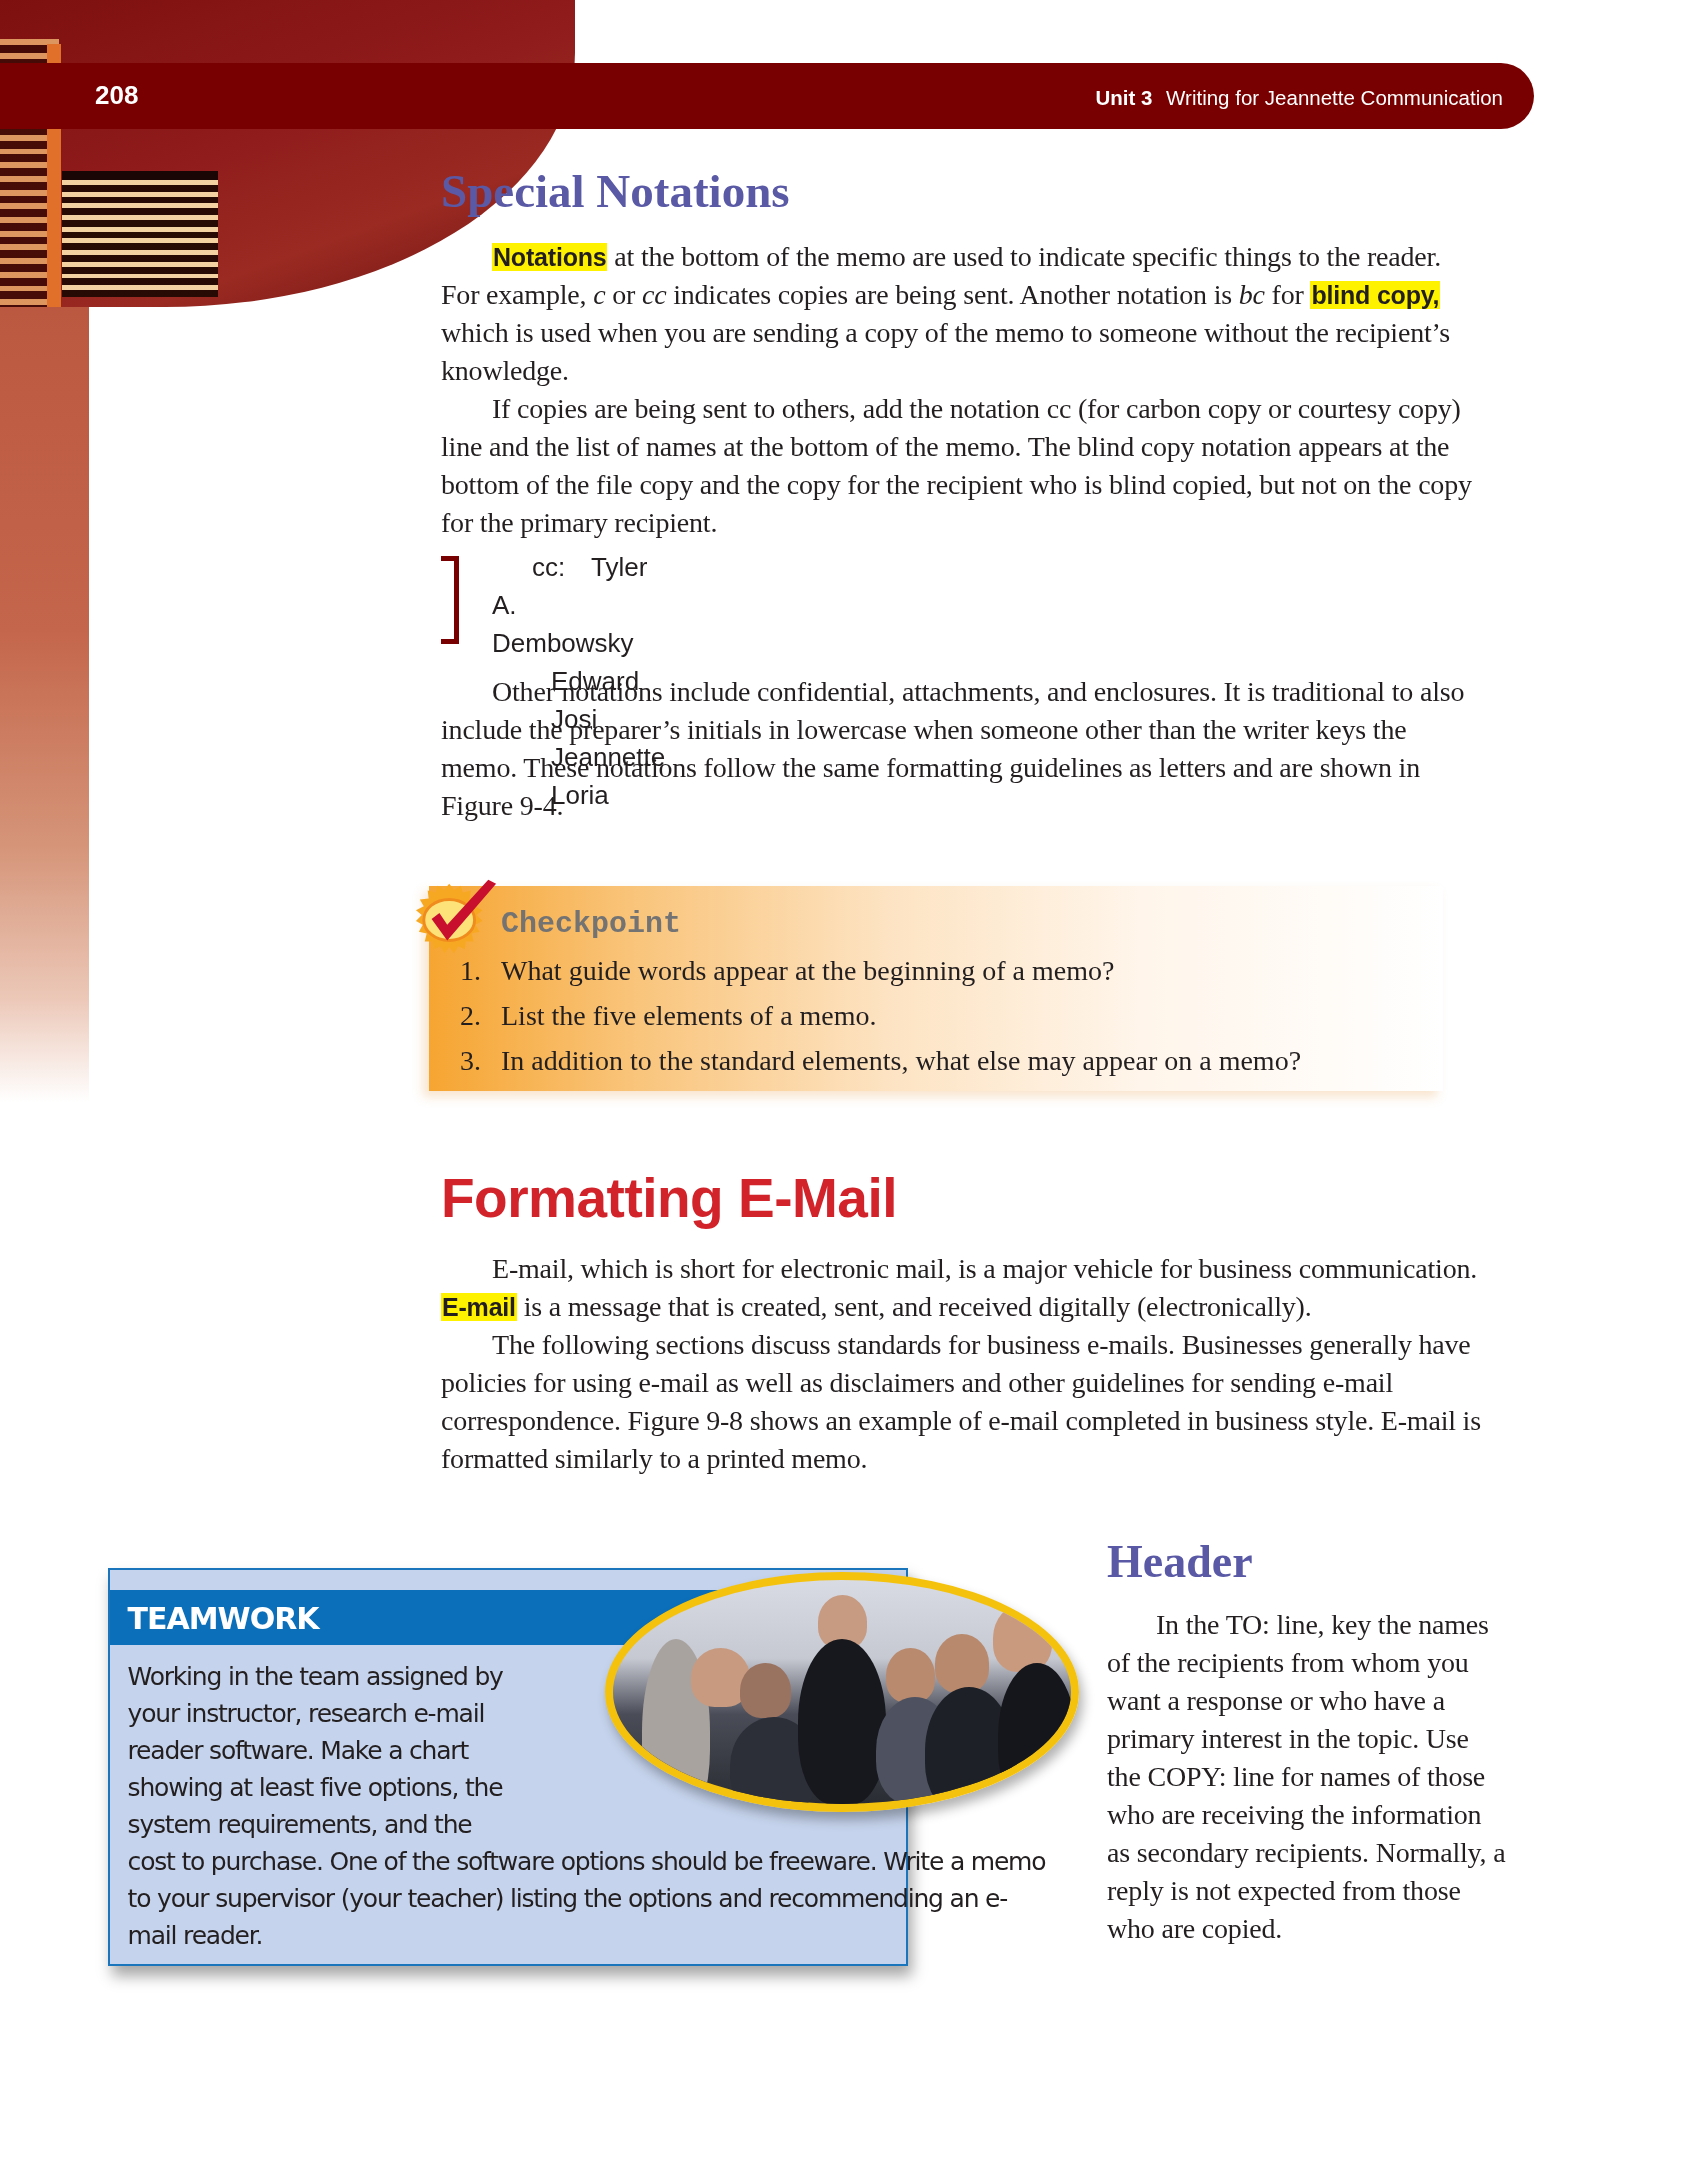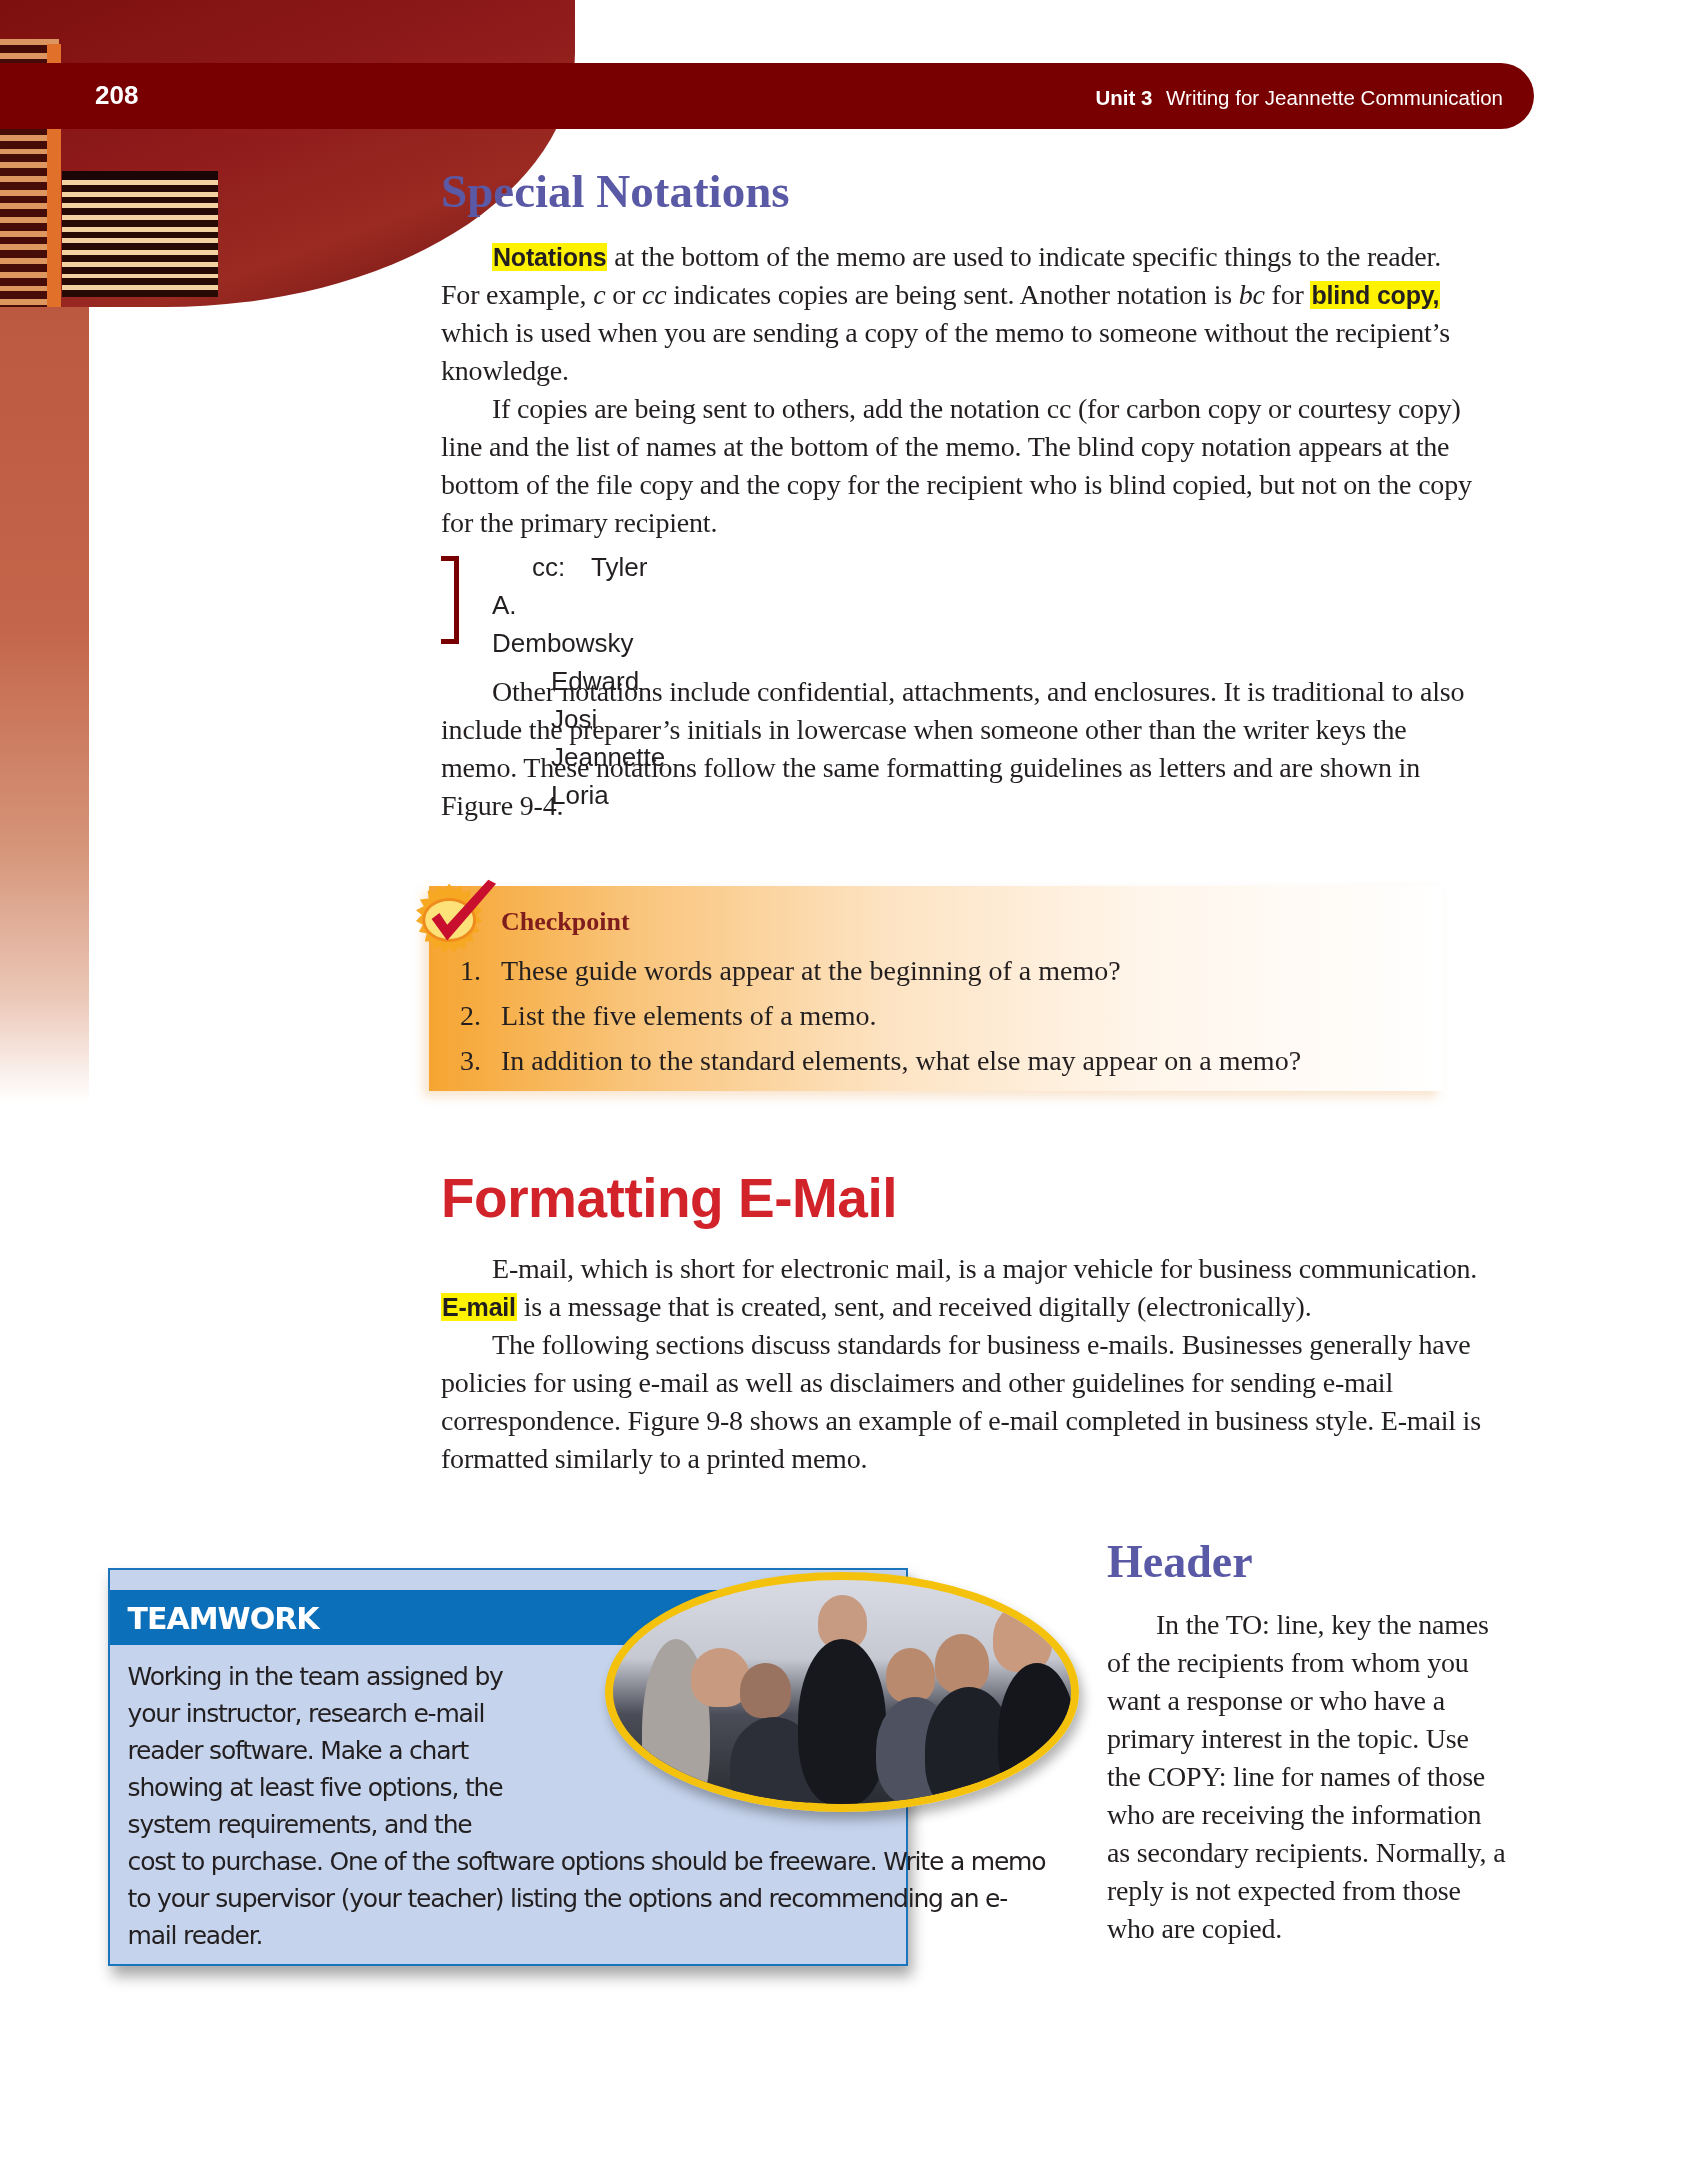--- a/index.html
+++ b/index.html
@@ -88,21 +88,21 @@
 
   
   .checkpoint {
     position: absolute; left: 429px; top: 886px; width: 1014px; height: 205px;
     background: linear-gradient(to right, #f6a531 0%, #f9c47a 20%, #fde3c2 45%, #fff5ea 70%, #ffffff 100%);
     box-shadow: -5.9px 5.9px 9.8px rgba(230,150,60,0.25);
   }
   .cp-badge { position: absolute; left: 408px; top: 874px; width: 98px; height: 86px; }
   .cp-title {
     position: absolute; left: 501px; top: 907px;
-    font-family: Liberation Serif, serif; font-weight: bold; font-size: 26px; color: #7f1d1d;
+    font-family: Liberation Mono, monospace; font-weight: bold; font-size: 30px; color: #737373;
   }
   .cp-list { position: absolute; left: 460px; top: 948px; margin: 0; padding: 0; list-style: none; }
   .cp-list li { font-size: 28px; line-height: 45px; white-space: nowrap; }
   .cp-list .num { display: inline-block; width: 41px; }
 
   
   .sans-head {
     position: absolute; left: 441px; top: 1166px; margin: 0;
     font-family: "Liberation Sans", sans-serif; font-weight: bold; font-size: 55px;
     color: #d2232a; letter-spacing: -0.5px;
@@ -181,21 +181,21 @@
 <div class="checkpoint"></div>
 <svg class="cp-badge" viewBox="0 0 100 88">
   <g transform="translate(42,50)">
     <polygon fill="#f7a823" points="0,-40 5,-34 12,-38 14,-31 22,-33 21,-25 30,-24 26,-17 34,-13 28,-8 34,-2 27,2 31,9 23,11 25,19 17,19 16,27 9,24 5,31 0,25 -5,31 -9,24 -16,27 -17,19 -25,19 -23,11 -31,9 -27,2 -34,-2 -28,-8 -34,-13 -26,-17 -30,-24 -21,-25 -22,-33 -14,-31 -12,-38 -5,-34"></polygon>
     <ellipse cx="0" cy="-3" rx="26" ry="21" fill="#fde27a" stroke="#f08c1e" stroke-width="3"></ellipse>
   </g>
   <path d="M24 46 L40 68 L90 10 L82 6 L40 52 L32 40 Z" fill="#c8102e"></path>
 </svg>
 <div class="cp-title">Checkpoint</div>
 <ol class="cp-list">
-  <li><span class="num">1.</span><span>These guide words appear at the beginning of a memo?</span></li>
+  <li><span class="num">1.</span><span>What guide words appear at the beginning of a memo?</span></li>
   <li><span class="num">2.</span><span>List the five elements of a memo.</span></li>
   <li><span class="num">3.</span><span>In addition to the standard elements, what else may appear on a memo?</span></li>
 </ol>
 
 <h2 class="sans-head">Formatting E-Mail</h2>
 <div class="content" style="top:1250px; width:1063px;">
   <p class="body"><span>E-mail, which is short for electronic mail, is a major vehicle for business communication. </span><span class="hl">E-mail</span><span> is a message that is created, sent, and received digitally (electronically).</span></p>
   <p class="body">The following sections discuss standards for business e-mails. Businesses generally have policies for using e-mail as well as disclaimers and other guidelines for sending e-mail correspondence. Figure 9-8 shows an example of e-mail completed in business style. E-mail is formatted similarly to a printed memo.</p>
 </div>
 

